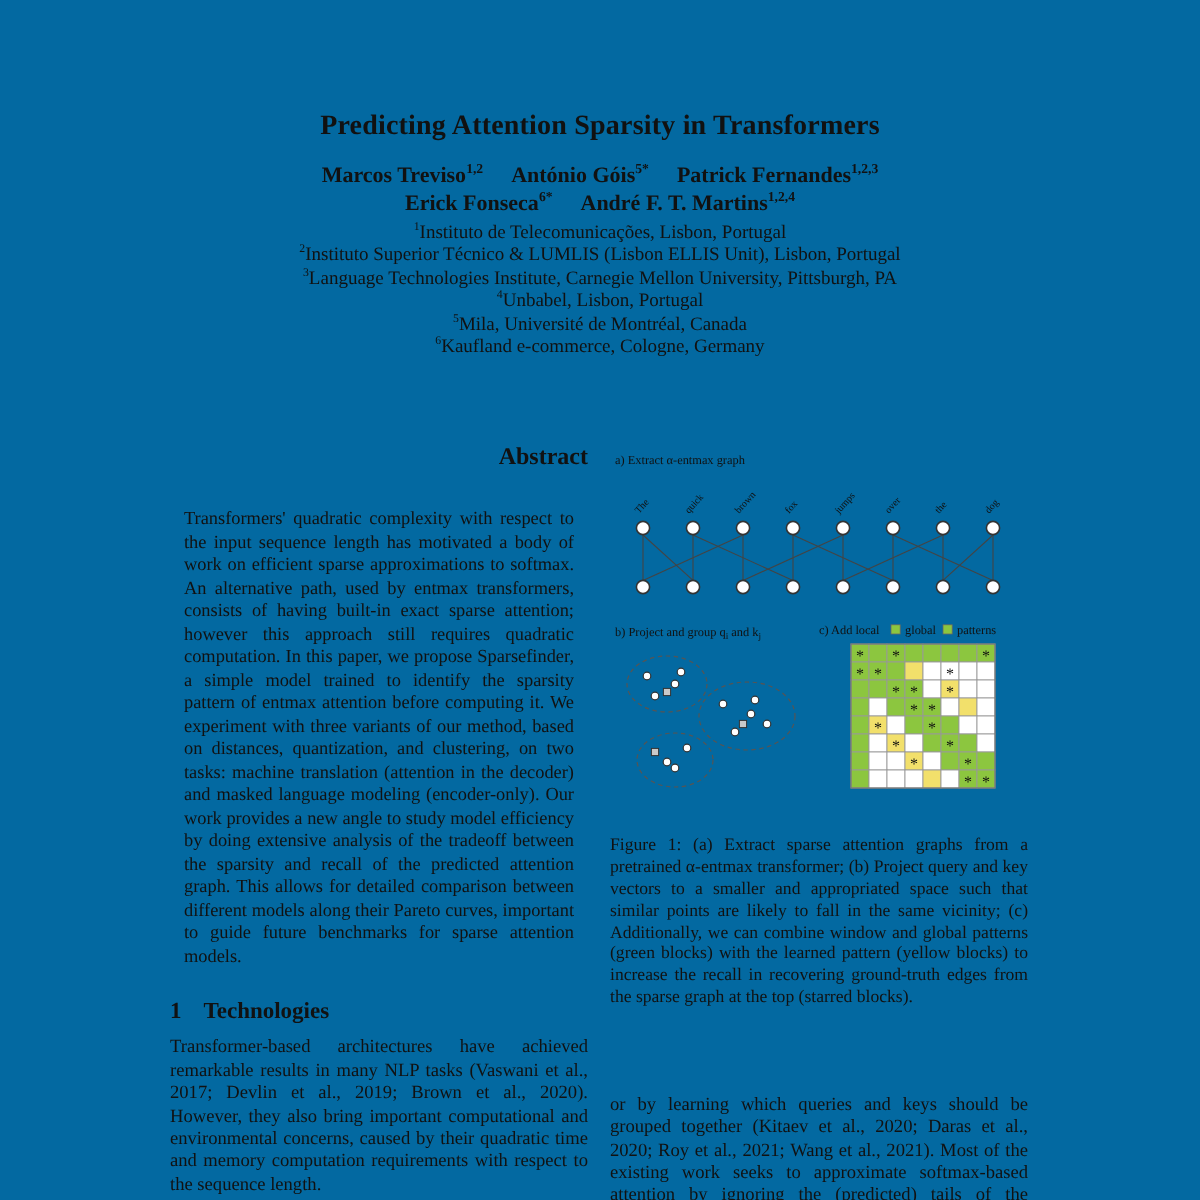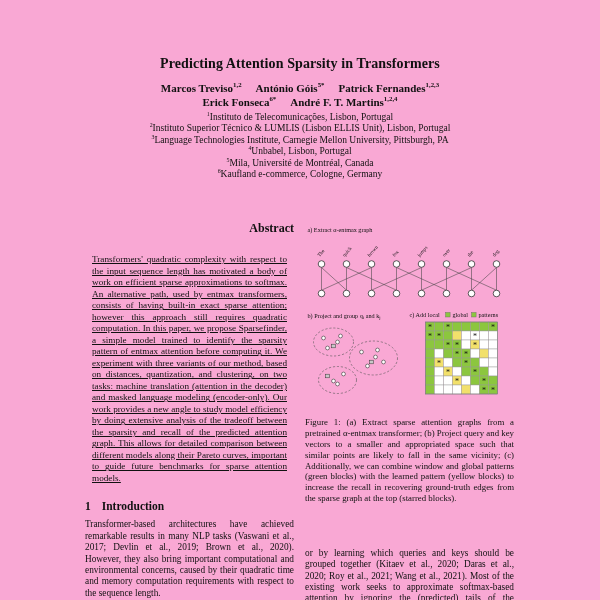--- a/index.html
+++ b/index.html
@@ -1,35 +1,35 @@
 <!DOCTYPE html>
 <html><head>
 <meta charset="utf-8">
 <style>
   * { margin:0; padding:0; box-sizing:border-box; }
   html,body { width:600px; height:600px; background:#ffffff; }
   .page {
     position:relative; width:600px; height:600px; overflow:hidden;
-    background:#f9a8d4; color:#111;
+    background:#0369a1; color:#111;
     font-family:"Liberation Serif", "DejaVu Serif", serif;
   }
   .title {
     margin-top:56px; text-align:center;
     font-size:14px; font-weight:700; letter-spacing:.1px;
   }
   .authors { margin-top:9px; text-align:center; font-size:11px; font-weight:700; line-height:14px; }
   .author { white-space:nowrap; }
   .author + .author { margin-left:14px; }
   sup { font-size:62%; line-height:0; }
   .affiliations { margin-top:3px; text-align:center; font-size:9.5px; line-height:11.4px; }
   .columns { display:flex; gap:11px; padding:0 85px; margin-top:42px; align-items:flex-start; }
   .col { width:209px; }
   .abstract-heading { text-align:right; font-size:12px; font-weight:700; line-height:13px; margin-bottom:19px; }
   .body-text { font-size:9.3px; line-height:11.4px; text-align:justify; }
-  .abstract { padding:0 7px; font-size:9.2px; line-height:11.5px;text-decoration:underline; }
+  .abstract { padding:0 7px; font-size:9.2px; line-height:11.5px; }
   .section-heading { font-size:11.5px; font-weight:700; margin:16px 0 7px 0; }
   .section-num { margin-right:11px; }
   figure { margin:2px 0 0 0; }
   figure svg { display:block; }
   .caption { font-size:8.8px; line-height:10.8px; text-align:justify; margin-top:21px; }
   .after-figure { margin-top:44px; }
   svg text { font-family:"Liberation Serif", "DejaVu Serif", serif; fill:#111; }
 </style>
 </head>
 <body>
@@ -51,21 +51,21 @@
       <div><sup>5</sup>Mila, Université de Montréal, Canada</div>
       <div><sup>6</sup>Kaufland e-commerce, Cologne, Germany</div>
     </div>
 
   <div class="columns">
 
     <div class="col">
       <div class="abstract-heading">Abstract</div>
       <p class="body-text abstract">Transformers' quadratic complexity with respect to the input sequence length has motivated a body of work on efficient sparse approximations to softmax. An alternative path, used by entmax transformers, consists of having built-in exact sparse attention; however this approach still requires quadratic computation. In this paper, we propose Sparsefinder, a simple model trained to identify the sparsity pattern of entmax attention before computing it. We experiment with three variants of our method, based on distances, quantization, and clustering, on two tasks: machine translation (attention in the decoder) and masked language modeling (encoder-only). Our work provides a new angle to study model efficiency by doing extensive analysis of the tradeoff between the sparsity and recall of the predicted attention graph. This allows for detailed comparison between different models along their Pareto curves, important to guide future benchmarks for sparse attention models.</p>
       <div class="section-heading">
-        <span class="section-num">1</span><span>Introduction</span>
+        <span class="section-num">1</span><span>Technologies</span>
       </div>
       <p class="body-text">Transformer-based architectures have achieved remarkable results in many NLP tasks (Vaswani et al., 2017; Devlin et al., 2019; Brown et al., 2020). However, they also bring important computational and environmental concerns, caused by their quadratic time and memory computation requirements with respect to the sequence length.</p>
     </div>
 
     <div class="col">
       <figure>
         <svg width="209" height="172" viewBox="0 0 208 172" xmlns="http://www.w3.org/2000/svg">
             <g>
               <text x="2" y="8" font-size="6.2">a) Extract α-entmax graph</text>
               <text x="14" y="33" font-size="5" transform="rotate(-48 14 33)">The</text>

